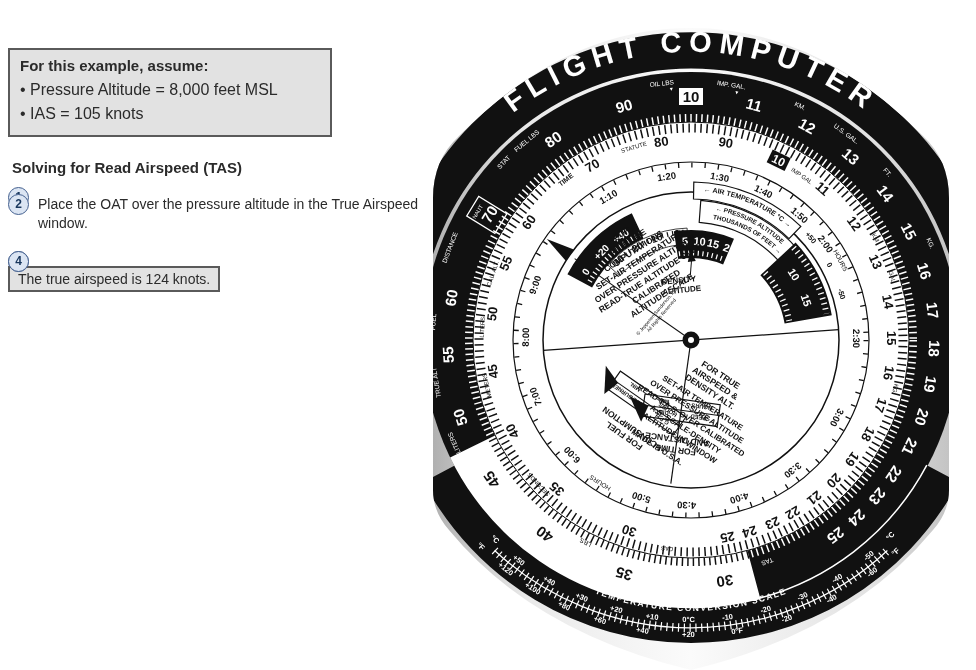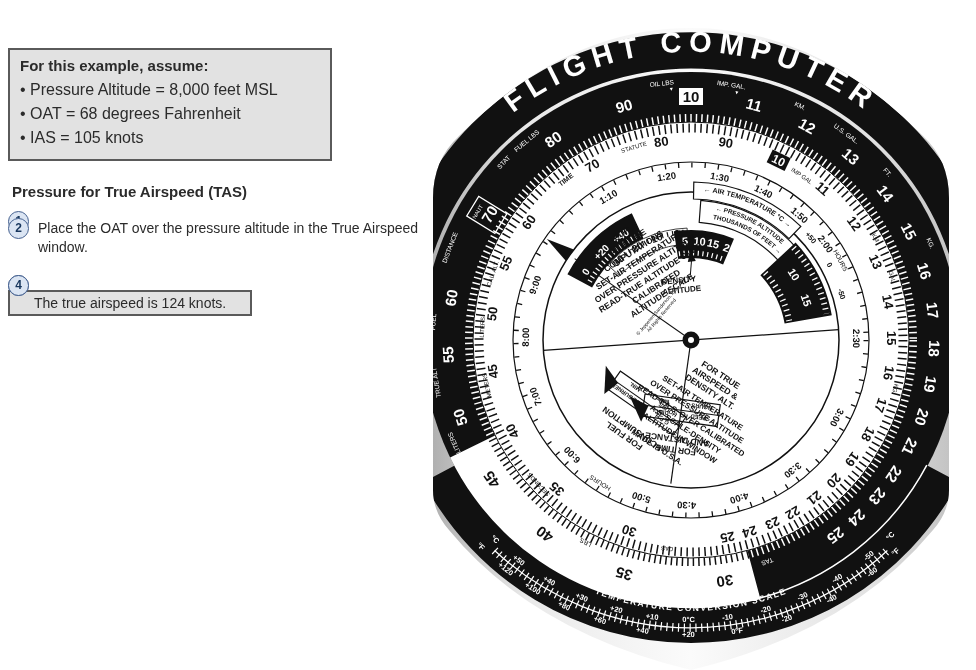--- a/index.html
+++ b/index.html
@@ -8,21 +8,21 @@
   .left{position:absolute;left:8px;top:8px;width:408px;}
   .assume-box{width:300px;background:#e2e2e2;border:2px solid #5a5a5a;padding:7px 10px 9px 10px;margin-top:40px;}
   .assume-title{font-weight:bold;font-size:15px;margin-bottom:4px;}
   .assume-item{font-size:16px;line-height:1.5;}
   .solve-title{font-weight:bold;font-size:15px;margin:22px 0 12px 4px;}
   .step{position:relative;padding-left:30px;margin-bottom:19px;width:392px;font-size:14px;line-height:1.35;}
   .badge{position:absolute;left:0;top:-1px;width:19px;height:19px;border-radius:50%;
          background:#dbe5f3;border:1.5px solid #44608f;color:#17365d;font-weight:bold;font-size:12px;
          display:flex;align-items:center;justify-content:center;}
   .result-box{display:inline-block;margin-top:14px;background:#e2e2e2;border:2px solid #5a5a5a;
-              padding:3px 24px;font-size:14px;}
+              padding:3px 8px;font-size:14px;}
   .dial-wrap{position:absolute;left:428px;top:20px;width:548px;height:650px;}
   svg text{font-family:"Liberation Sans",sans-serif;text-anchor:middle;}
   .fc{fill:#fff;font-size:29px;font-weight:bold;letter-spacing:7px;}
   .aw{fill:#fff;font-size:15px;font-weight:bold;}
   .ab{fill:#111;font-size:15px;font-weight:bold;}
   .au{fill:#fff;font-size:6.5px;}
   .au5{fill:#fff;font-size:5.5px;}
   .aub{fill:#111;font-size:6.5px;}
   .bn{fill:#111;font-size:13px;font-weight:bold;}
   .bw{fill:#fff;font-size:12px;font-weight:bold;}
@@ -45,24 +45,23 @@
 </style>
 </head>
 <body>
 
 <div class="canvas">
 
   <div class="left">
     <div class="assume-box">
       <div class="assume-title">For this example, assume:</div>
       <div class="assume-item">• Pressure Altitude = 8,000 feet MSL</div>
-      <div class="assume-item">• OAT = 68 degrees Fahrenheit</div>
       <div class="assume-item">• IAS = 105 knots</div>
     </div>
-    <div class="solve-title">Pressure for True Airspeed (TAS)</div>
+    <div class="solve-title">Solving for Read Airspeed (TAS)</div>
     <div class="step">
       <span class="badge">1</span>
     </div>
     <div class="step">
       <span class="badge">2</span>
       <span>Place the OAT over the pressure altitude in the True Airspeed window.</span>
     </div>
     <div class="step">
       <span class="badge">3</span>
     </div>

